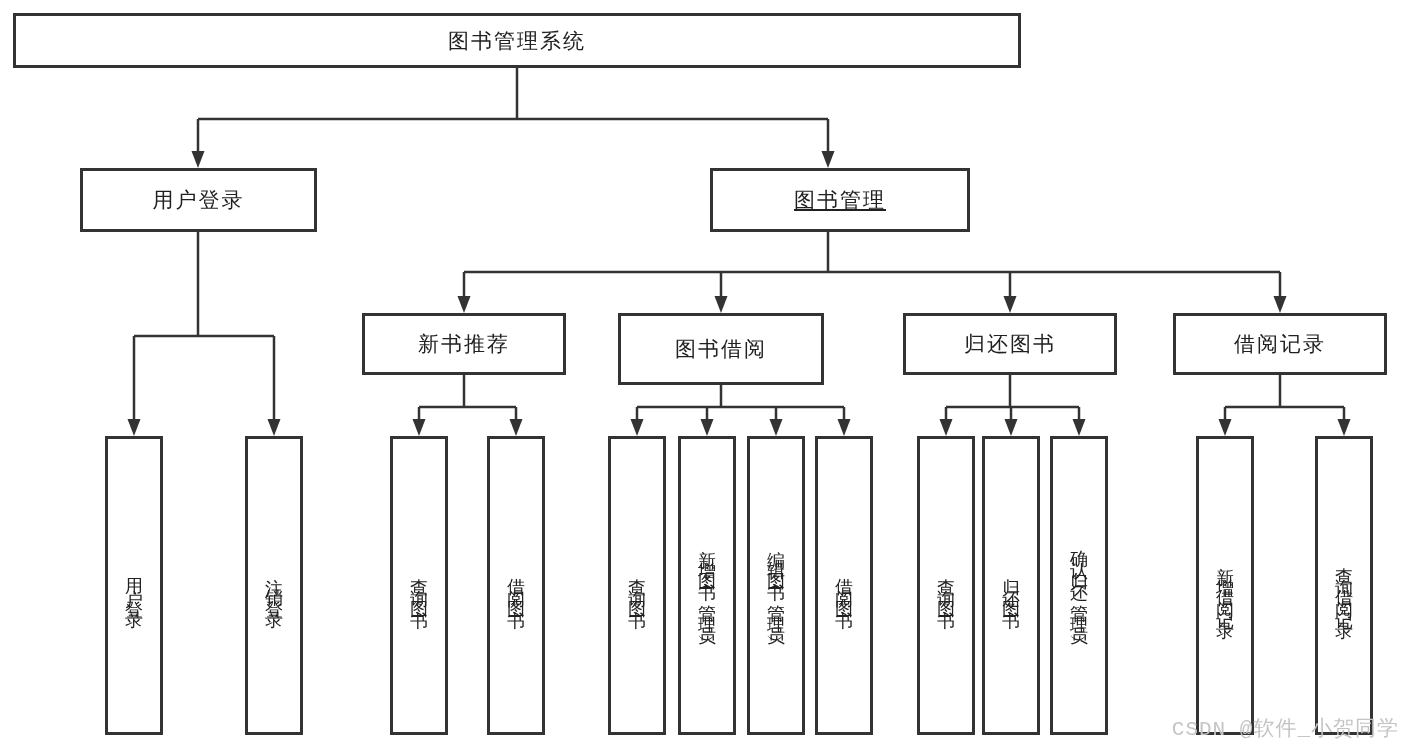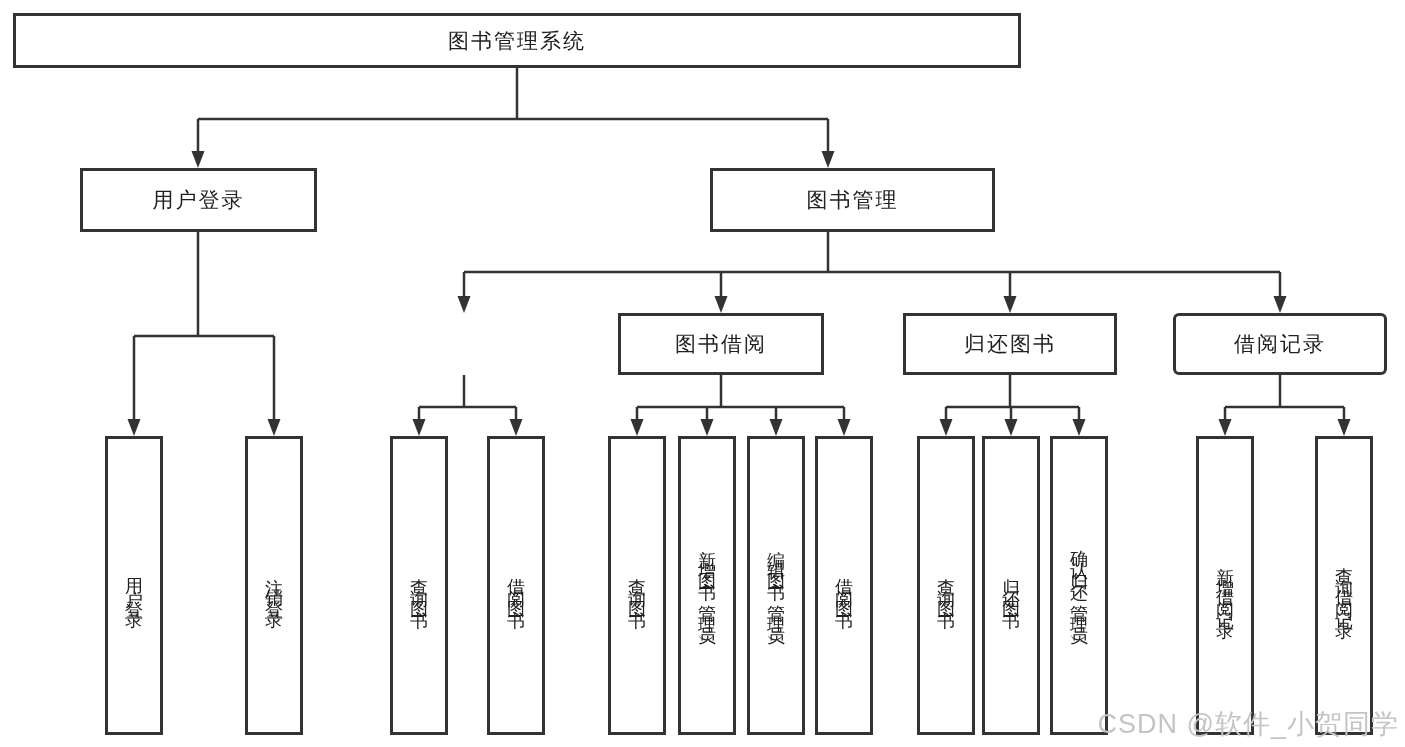--- a/index.html
+++ b/index.html
@@ -21,21 +21,21 @@
     position:absolute; box-sizing:border-box; z-index:2;
     border:3px solid #333333; background:#ffffff;
     display:flex; align-items:center; justify-content:center;
   }
   .vtext {
     writing-mode:vertical-rl; text-orientation:mixed;
     font-size:18px; letter-spacing:11px; line-height:1; color:#212121;
   }
   #watermark {
     position:absolute; right:6px; bottom:5px; z-index:10;
-    font-size:27px; color:#c4c4c4; letter-spacing:1px; white-space:nowrap;
+    font-size:21px; color:#c4c4c4; letter-spacing:1px; white-space:nowrap;font-family:Liberation Mono, monospace;
   }
 </style>
 </head>
 <body>
 
 <div id="canvas">
 
   <svg id="lines" width="1405" height="747" viewBox="0 0 1405 747">
 
     <line x1="517" y1="68" x2="517" y2="119"></line>
@@ -94,25 +94,26 @@
     <line x1="1225" y1="407" x2="1344" y2="407"></line>
     <line x1="1225" y1="407" x2="1225" y2="421"></line>
     <line x1="1344" y1="407" x2="1344" y2="421"></line>
     <polygon points="1225,436 1218.5,419 1231.5,419"></polygon>
     <polygon points="1344,436 1337.5,419 1350.5,419"></polygon>
   </svg>
 
   <div class="hbox" style="left:13px; top:13px; width:1008px; height:55px;">图书管理系统</div>
 
   <div class="hbox" style="left:80px; top:168px; width:237px; height:64px;">用户登录</div>
-  <div class="hbox" style="left:710px; top:168px; width:285px; height:64px;">图书管理</div>
+  <div class="hbox" style="left:710px; top:168px; width:260px; height:64px;text-decoration:underline;">图书管理</div>
 
-  <div class="hbox" style="left:618px; top:313px; width:206px; height:62px;">图书借阅</div>
+  <div class="hbox" style="left:362px; top:313px; width:204px; height:62px;">新书推荐</div>
+  <div class="hbox" style="left:618px; top:313px; width:206px; height:72px;">图书借阅</div>
   <div class="hbox" style="left:903px; top:313px; width:214px; height:62px;">归还图书</div>
-  <div class="hbox" style="left:1173px; top:313px; width:214px; height:62px;border-radius:6px;">借阅记录</div>
+  <div class="hbox" style="left:1173px; top:313px; width:214px; height:62px;">借阅记录</div>
 
   <div class="vbox" style="left:105px; top:436px; width:58px; height:299px;">
     <span class="vtext">用户登录</span>
   </div>
   <div class="vbox" style="left:245px; top:436px; width:58px; height:299px;">
     <span class="vtext">注销登录</span>
   </div>
 
   <div class="vbox" style="left:390px; top:436px; width:58px; height:299px;">
     <span class="vtext">查询图书</span>

